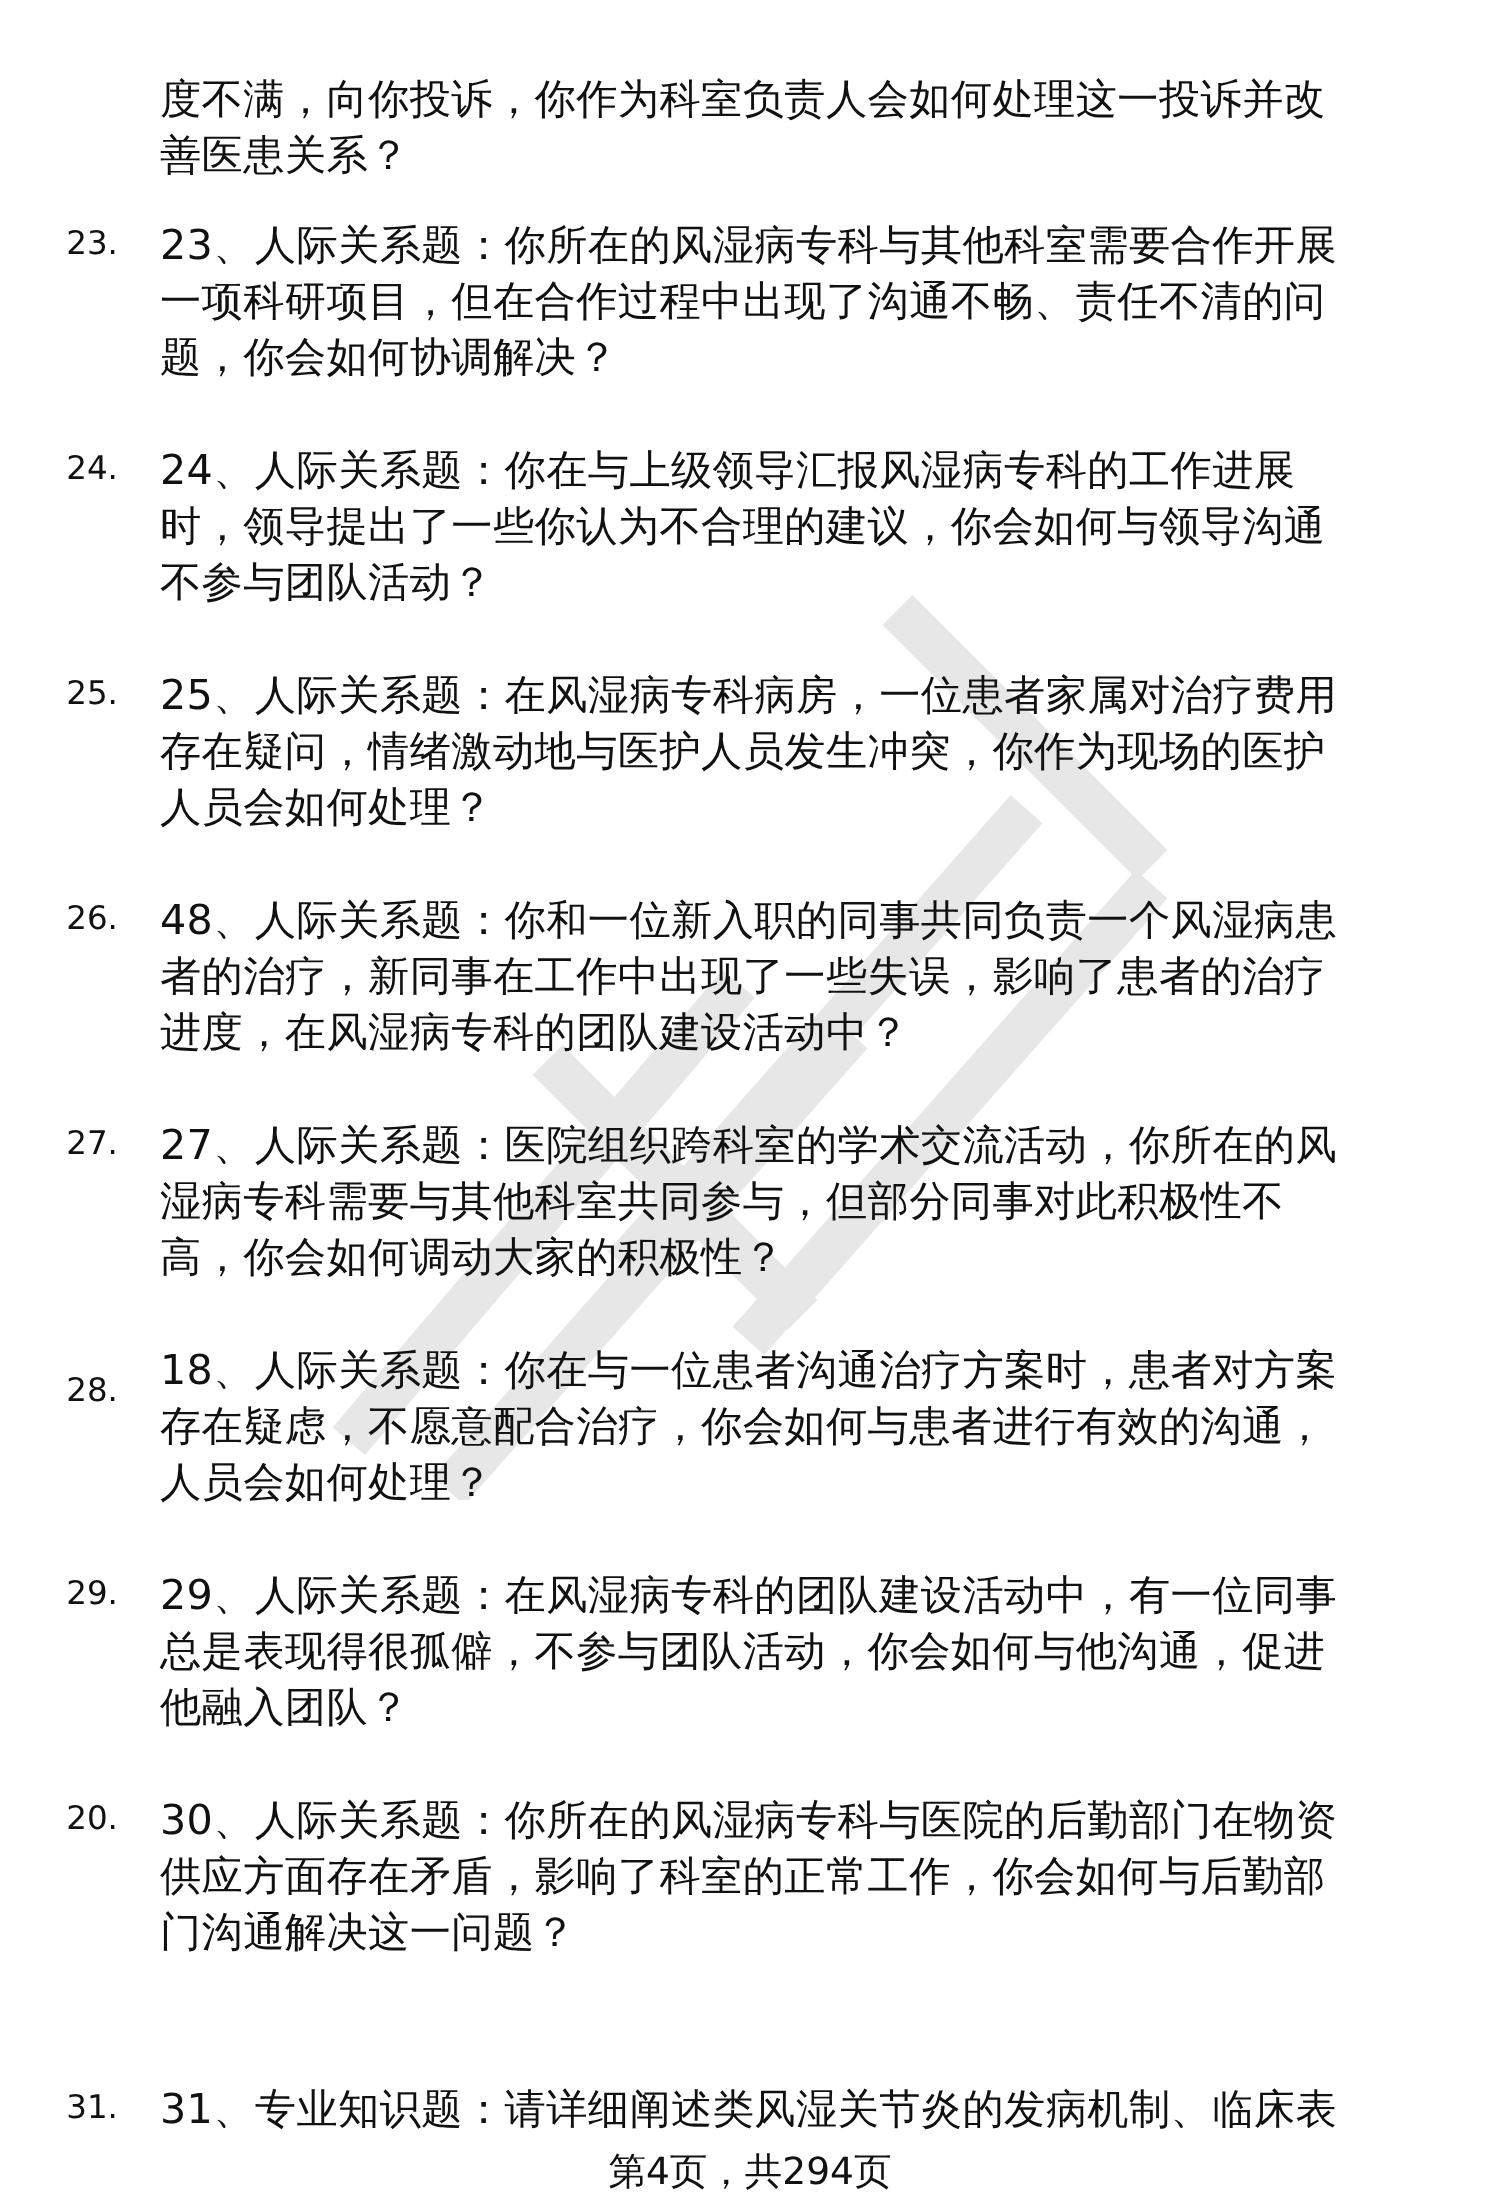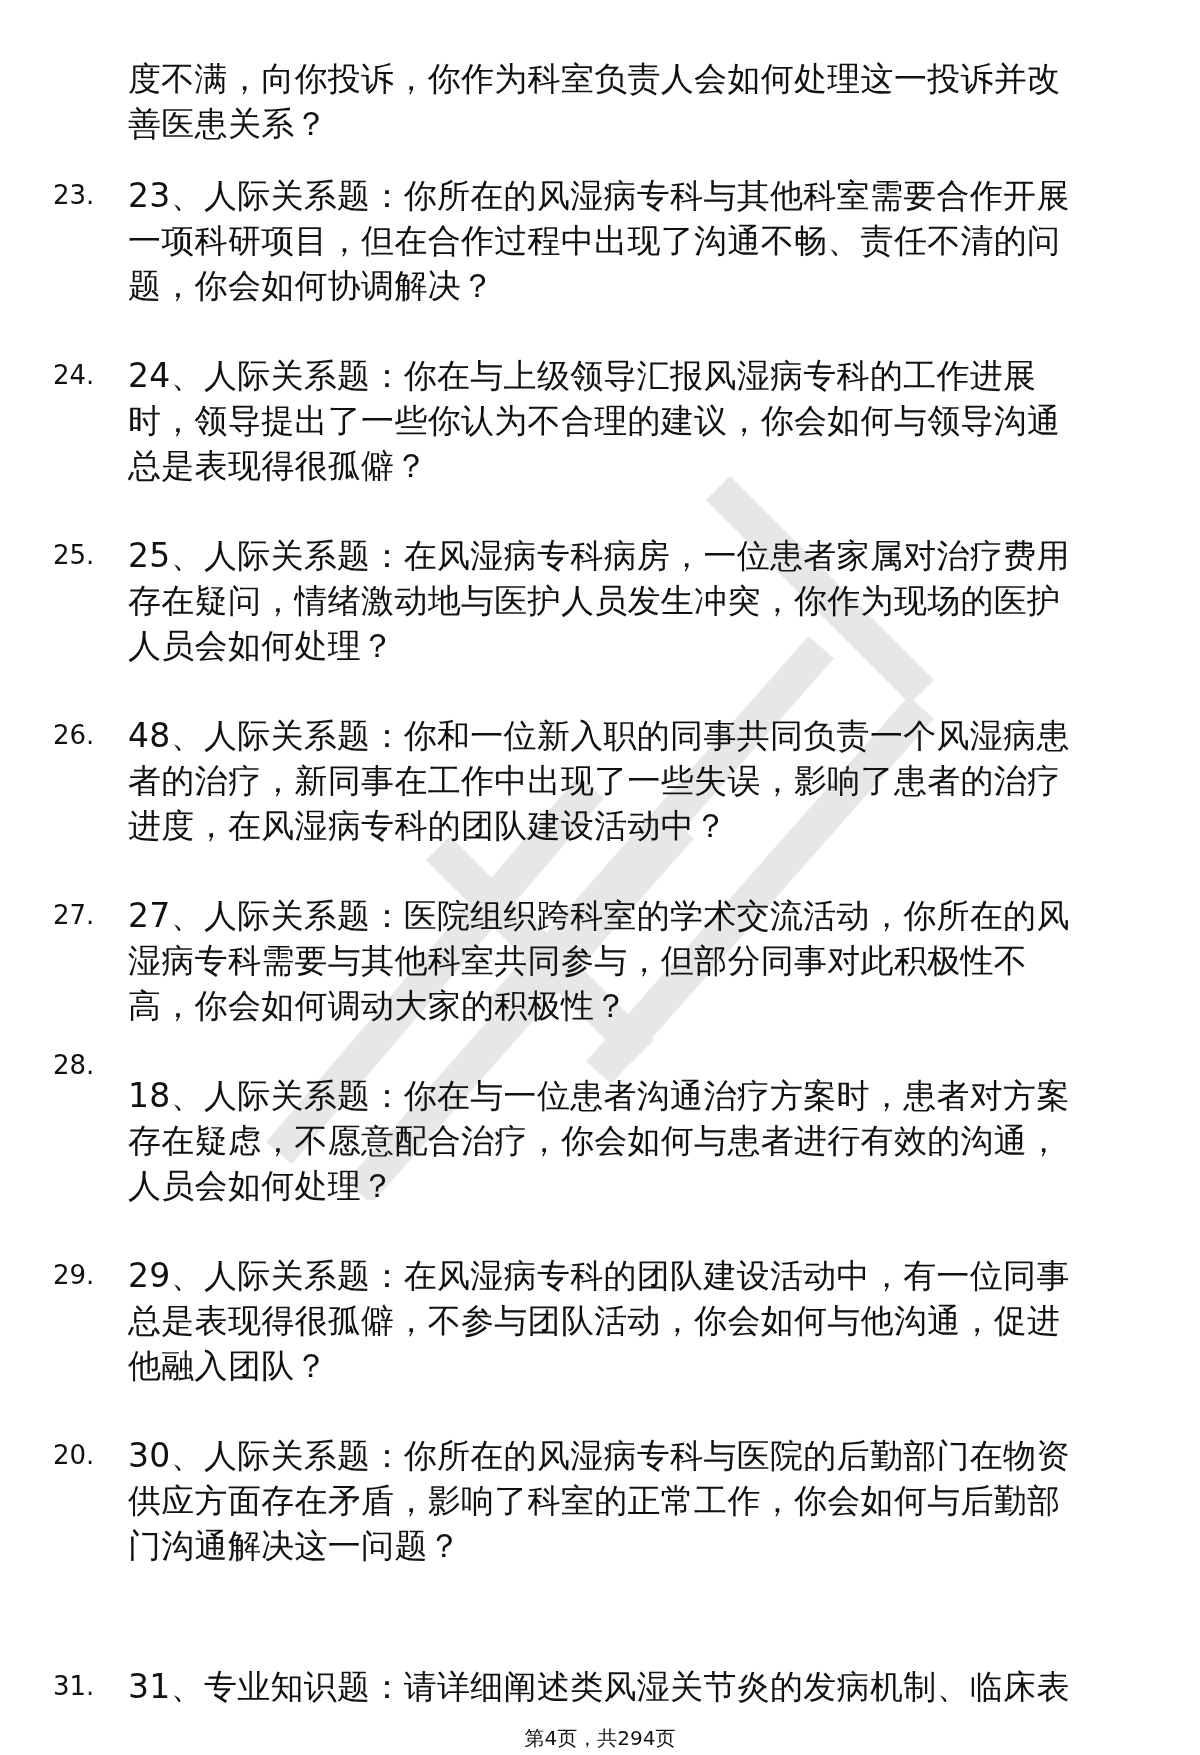--- a/index.html
+++ b/index.html
@@ -13,21 +13,21 @@
   }
   .page { position: absolute; left: 0; top: 0; width: 1200px; }
   .line {
     position: absolute; font-size: 33px; line-height: 45px; white-space: nowrap;
     letter-spacing: 0.3px;
   }
   .num { position: absolute; left: 53px; font-size: 26px; line-height: 45px; }
   .text-col { left: 128px; width: 1030px; }
   .footer {
     position: absolute; top: 1722px; left: 0; width: 1200px; text-align: center;
-    font-size: 20px; line-height: 32px; color: #111;
+    font-size: 30px; line-height: 32px; color: #111;
   }
 </style>
 </head>
 <body>
 
 <svg class="watermark" viewBox="0 0 700 760" xmlns="http://www.w3.org/2000/svg">
   <g fill="none" stroke="#000" stroke-width="34" stroke-linecap="square">
     <path d="M40 700 L330 360"></path>
     <path d="M120 740 L420 400"></path>
     <path d="M260 560 L560 220"></path>
@@ -46,21 +46,21 @@
     <div class="num" style="top:173px">23.</div>
     <div class="line text-col" style="top:173px">23、人际关系题：你所在的风湿病专科与其他科室需要合作开展</div>
     <div class="line text-col" style="top:218px">一项科研项目，但在合作过程中出现了沟通不畅、责任不清的问</div>
     <div class="line text-col" style="top:263px">题，你会如何协调解决？</div>
   </div>
 
   <div>
     <div class="num" style="top:353px">24.</div>
     <div class="line text-col" style="top:353px">24、人际关系题：你在与上级领导汇报风湿病专科的工作进展</div>
     <div class="line text-col" style="top:398px">时，领导提出了一些你认为不合理的建议，你会如何与领导沟通</div>
-    <div class="line text-col" style="top:443px">总是表现得很孤僻？</div>
+    <div class="line text-col" style="top:443px">不参与团队活动？</div>
   </div>
 
   <div>
     <div class="num" style="top:533px">25.</div>
     <div class="line text-col" style="top:533px">25、人际关系题：在风湿病专科病房，一位患者家属对治疗费用</div>
     <div class="line text-col" style="top:578px">存在疑问，情绪激动地与医护人员发生冲突，你作为现场的医护</div>
     <div class="line text-col" style="top:623px">人员会如何处理？</div>
   </div>
 
   <div>
@@ -71,21 +71,21 @@
   </div>
 
   <div>
     <div class="num" style="top:893px">27.</div>
     <div class="line text-col" style="top:893px">27、人际关系题：医院组织跨科室的学术交流活动，你所在的风</div>
     <div class="line text-col" style="top:938px">湿病专科需要与其他科室共同参与，但部分同事对此积极性不</div>
     <div class="line text-col" style="top:983px">高，你会如何调动大家的积极性？</div>
   </div>
 
   <div>
-    <div class="num" style="top:1043px">28.</div>
+    <div class="num" style="top:1091px">28.</div>
     <div class="line text-col" style="top:1073px">18、人际关系题：你在与一位患者沟通治疗方案时，患者对方案</div>
     <div class="line text-col" style="top:1118px">存在疑虑，不愿意配合治疗，你会如何与患者进行有效的沟通，</div>
     <div class="line text-col" style="top:1163px">人员会如何处理？</div>
   </div>
 
   <div>
     <div class="num" style="top:1253px">29.</div>
     <div class="line text-col" style="top:1253px">29、人际关系题：在风湿病专科的团队建设活动中，有一位同事</div>
     <div class="line text-col" style="top:1298px">总是表现得很孤僻，不参与团队活动，你会如何与他沟通，促进</div>
     <div class="line text-col" style="top:1343px">他融入团队？</div>

